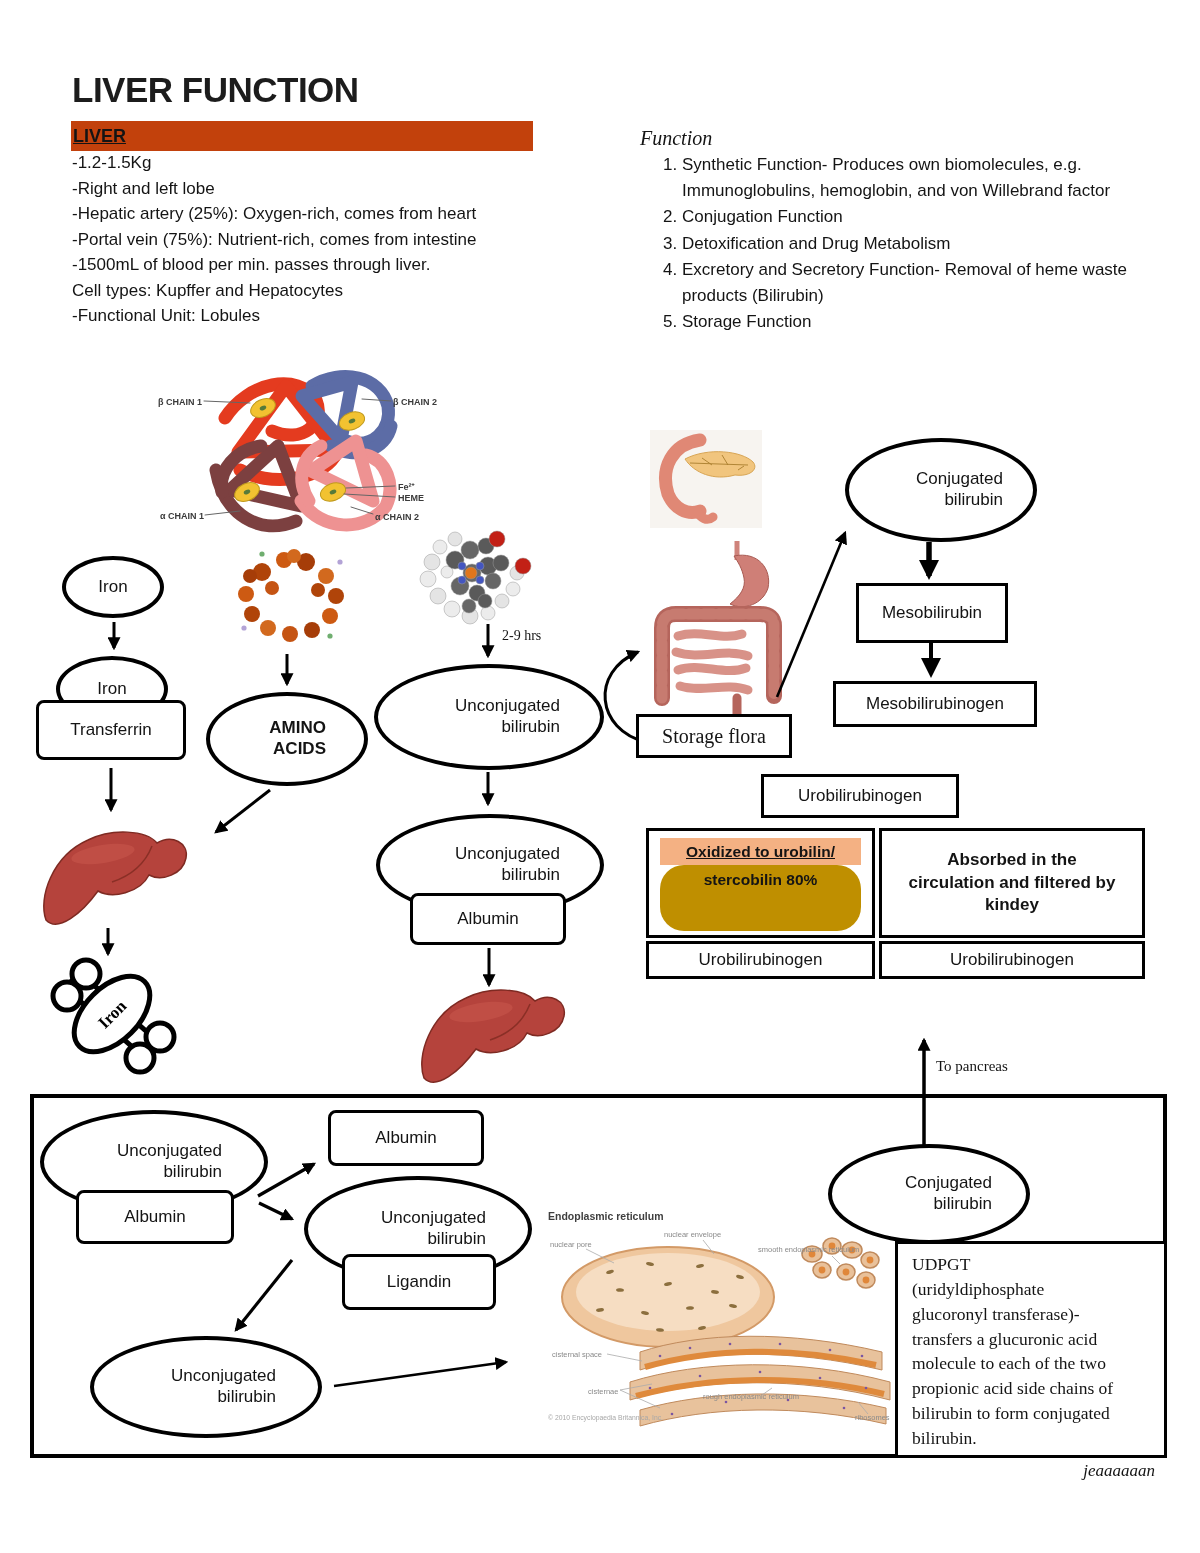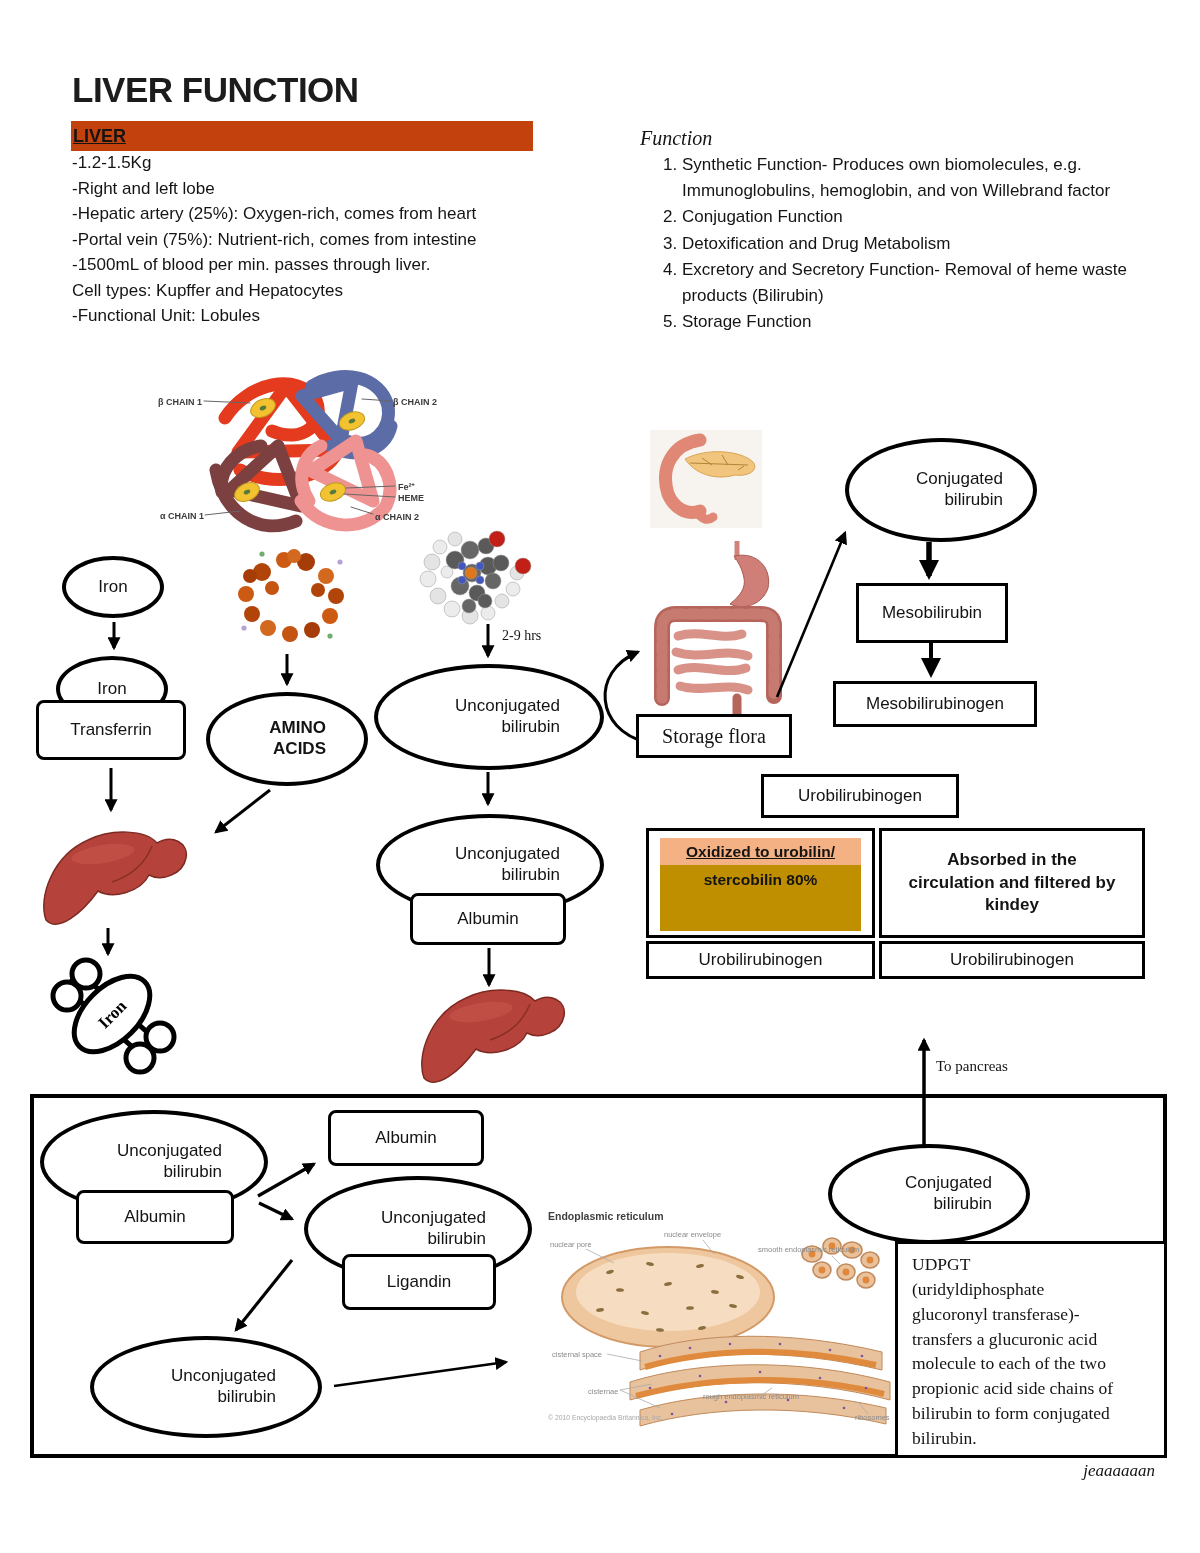--- a/index.html
+++ b/index.html
@@ -341,21 +341,21 @@
 
   <div class="oval" style="left:845px;top:438px;width:192px;height:104px;padding:0 30px;">Conjugated bilirubin</div>
   <div class="sq" style="left:856px;top:583px;width:152px;height:60px;">Mesobilirubin</div>
   <div class="sq" style="left:833px;top:681px;width:204px;height:46px;">Mesobilirubinogen</div>
   <div class="sq serif" style="left:636px;top:714px;width:156px;height:44px;font-size:20px;">Storage flora</div>
   <div class="sq" style="left:761px;top:774px;width:198px;height:44px;">Urobilirubinogen</div>
 
   <div class="sq" style="left:646px;top:828px;width:229px;height:110px;display:block;">
     <div class="abs" style="left:11px;top:7px;width:201px;height:93px;">
       <div class="b" style="background:#f4b183;height:27px;font-size:15.5px;line-height:27px;text-align:center;text-decoration:underline;">Oxidized to urobilin/</div>
-      <div class="b" style="background:#bf8f00;height:66px;font-size:15.5px;line-height:30px;text-align:center;">stercobilin 80%</div>
+      <div class="b" style="background:#bf8f00;height:66px;font-size:15.5px;line-height:30px;text-align:center;border-radius:24px;">stercobilin 80%</div>
     </div>
   </div>
   <div class="sq" style="left:646px;top:941px;width:229px;height:38px;">Urobilirubinogen</div>
 
   <div class="sq b" style="left:879px;top:828px;width:266px;height:110px;padding:0 25px;font-size:17px;line-height:1.35;">Absorbed in the circulation and filtered by kindey</div>
   <div class="sq" style="left:879px;top:941px;width:266px;height:38px;">Urobilirubinogen</div>
 
   <div class="abs" style="left:30px;top:1094px;width:1137px;height:364px;border:4px solid #000;box-sizing:border-box;background:transparent;"></div>
 
   <div class="oval" style="left:40px;top:1110px;width:228px;height:104px;padding:0 42px;">Unconjugated bilirubin</div>

